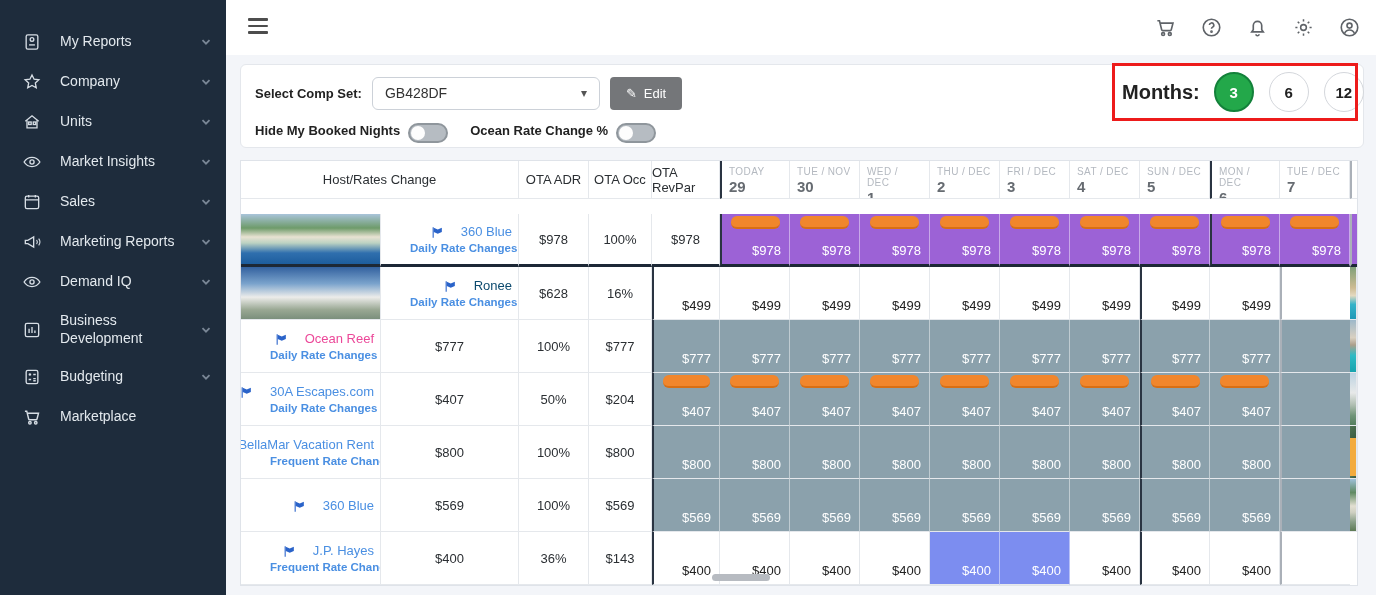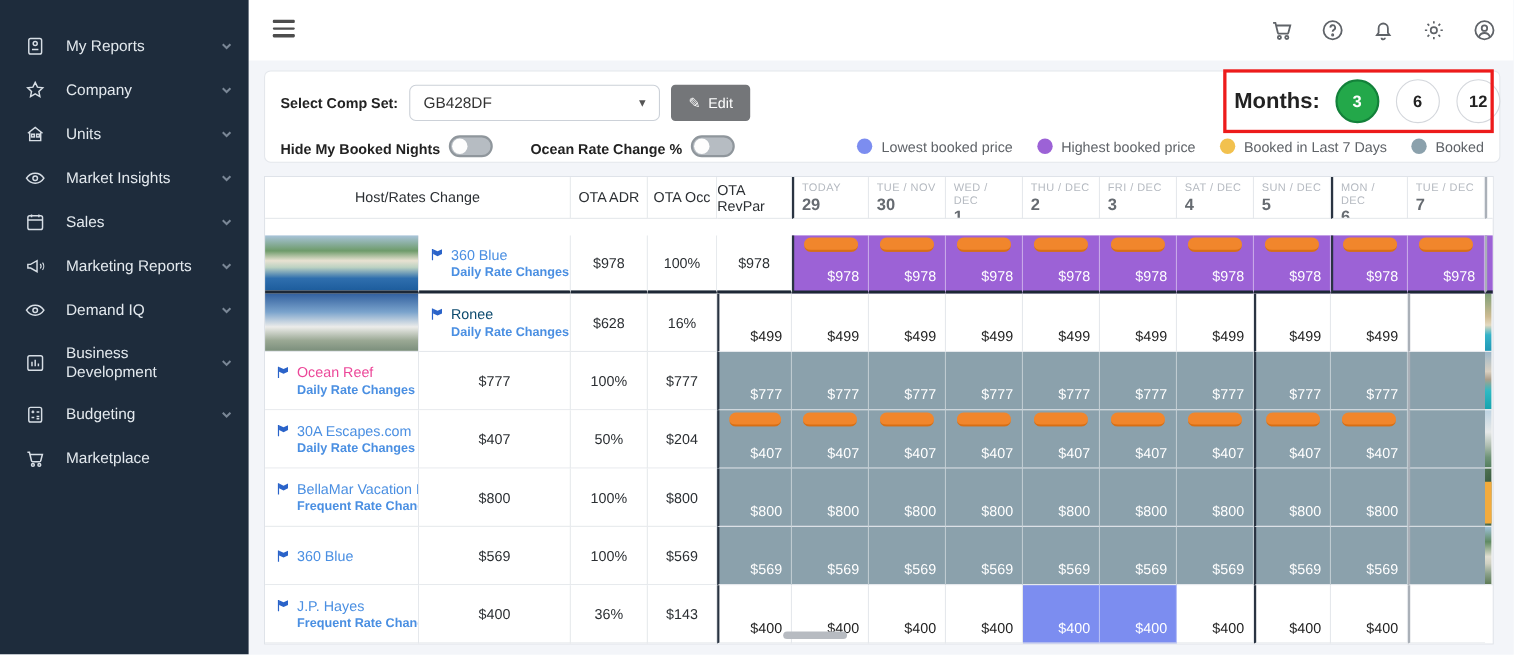--- a/index.html
+++ b/index.html
@@ -46,21 +46,21 @@
   .ctl-label { font-size:13px; font-weight:700; color:#222; }
   .compset-select { width:228px; height:33px; border:1px solid #ccd1d8; border-radius:6px;
     background:#fff; display:flex; align-items:center; padding:0 12px; font-size:14px;
     color:#333; cursor:pointer; }
   .compset-select .val { flex:1; }
   .compset-caret { color:#555; font-size:12px; }
   .edit-btn { height:33px; padding:0 16px; background:#747679; color:#fff; border:none;
     border-radius:4px; font-size:13px; display:flex; align-items:center; gap:7px;
     cursor:pointer; font-family:inherit; }
   .ctl-row2 { display:flex; align-items:center; margin-top:9px; height:26px; }
-  .toggle-group { display:flex; align-items:flex-end; gap:8px; margin-right:34px; }
+  .toggle-group { display:flex; align-items:flex-start; gap:8px; margin-right:22px; }
   .toggle { width:40px; height:20px; border-radius:10px; background:#b6bcc2;
     border:2px solid #8f969c; position:relative; cursor:pointer; }
   .toggle .knob { position:absolute; left:1px; top:1px; width:14px; height:14px;
     border-radius:50%; background:#fdfdfd; }
   .legend { margin-left:auto; display:flex; align-items:center; gap:22px; }
   .legend-item { display:flex; align-items:center; gap:8px; font-size:13px; color:#5f6368; }
   .legend-dot { width:14px; height:14px; border-radius:50%; }
 
   
   .months-box { position:absolute; left:1122px; top:72px; display:flex; align-items:center;
@@ -82,21 +82,21 @@
     overflow:hidden; background:#fff; }
   .hd { display:flex; align-items:center; justify-content:center; font-size:13px; color:#2b2f33; }
   .hd.host-hd { grid-column:1 / 3; }
   .hd.date-hd { flex-direction:column; align-items:flex-start; justify-content:flex-start;
     padding:5px 7px; }
   .date-top { font-size:10px; color:#b4b9c0; letter-spacing:.4px; }
   .date-day { font-size:15px; color:#666b71; font-weight:700; margin-top:1px; }
   .photo { background-size:cover; }
   .host-cell { padding:8px 6px 8px 10px; display:flex; flex-direction:column;
     justify-content:center; gap:3px; }
-  .host-line { display:flex; align-items:center; gap:6px; white-space:nowrap; }
+  .host-line { display:flex; align-items:center; gap:17px; white-space:nowrap;justify-content:flex-end; }
   .vrbo { width:13px; height:13px; flex:0 0 13px; }
   .host-name { font-size:13px; cursor:pointer; }
   .host-sub { font-size:11.5px; font-weight:700; margin-left:19px; white-space:nowrap; }
   .ota { display:flex; align-items:center; justify-content:center; font-size:13px; color:#2b2f33; }
   .rate-cell { cursor:pointer; }
   .rate-cell .price { position:absolute; right:8px; bottom:6px; font-size:13px; }
   .rate-cell.colored { border-right:1px solid rgba(255,255,255,.45); }
   .rate-cell.colored .price { color:#fff; }
   .rate-cell.open .price { color:#222; }
   .pill { position:absolute; top:2px; left:14%; width:72%; height:13px; border-radius:6px;
@@ -328,38 +328,20 @@
         <div class="toggle">
             <span class="knob"></span>
           </div>
       </div>
       <div class="toggle-group">
         <span class="ctl-label">Ocean Rate Change %</span>
         <div class="toggle">
             <span class="knob"></span>
           </div>
       </div>
-      <div class="legend" id="legendRow">
-          <div class="legend-item">
-            <div class="legend-dot" style="background: rgb(124, 141, 240);"></div>
-            <div style="display: inline;">Lowest booked price</div>
-          </div>
-          <div class="legend-item">
-            <div class="legend-dot" style="background: rgb(156, 98, 214);"></div>
-            <div style="display: inline;">Highest booked price</div>
-          </div>
-          <div class="legend-item">
-            <div class="legend-dot" style="background: rgb(242, 193, 78);"></div>
-            <div style="display: inline;">Booked in Last 7 Days</div>
-          </div>
-          <div class="legend-item">
-            <div class="legend-dot" style="background: rgb(139, 161, 172);"></div>
-            <div style="display: inline;">Booked</div>
-          </div>
-        </div>
     </div>
   </section>
 
   <div class="months-box">
     <span class="months-label">Months:</span>
     <span id="monthBtns" style="display:flex;gap:15px;">
         <div class="month-btn active" style="background: rgb(35, 168, 74);">3</div>
         <div class="month-btn">6</div>
         <div class="month-btn">12</div>
       </span>

